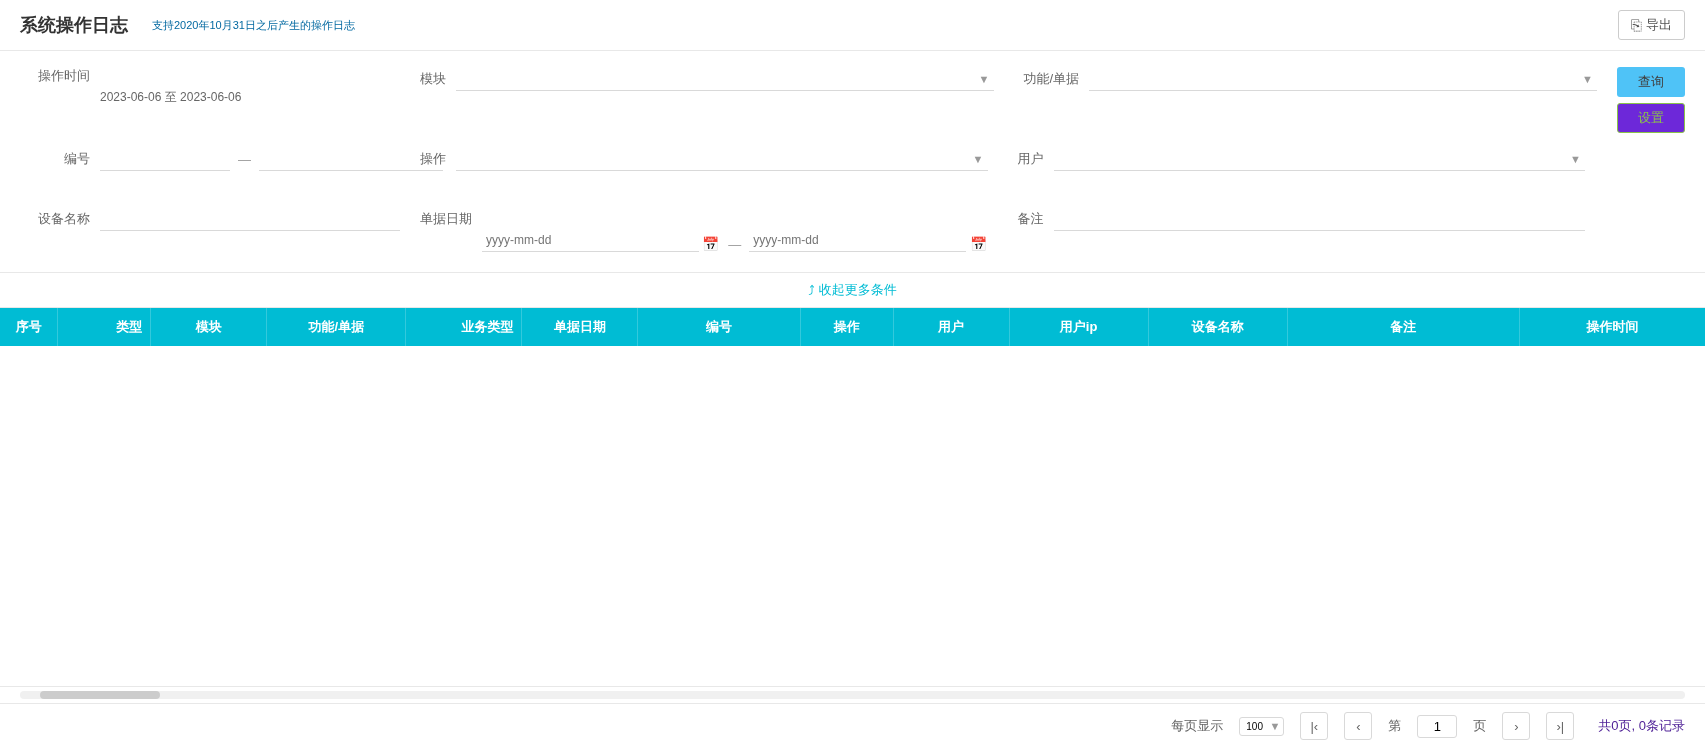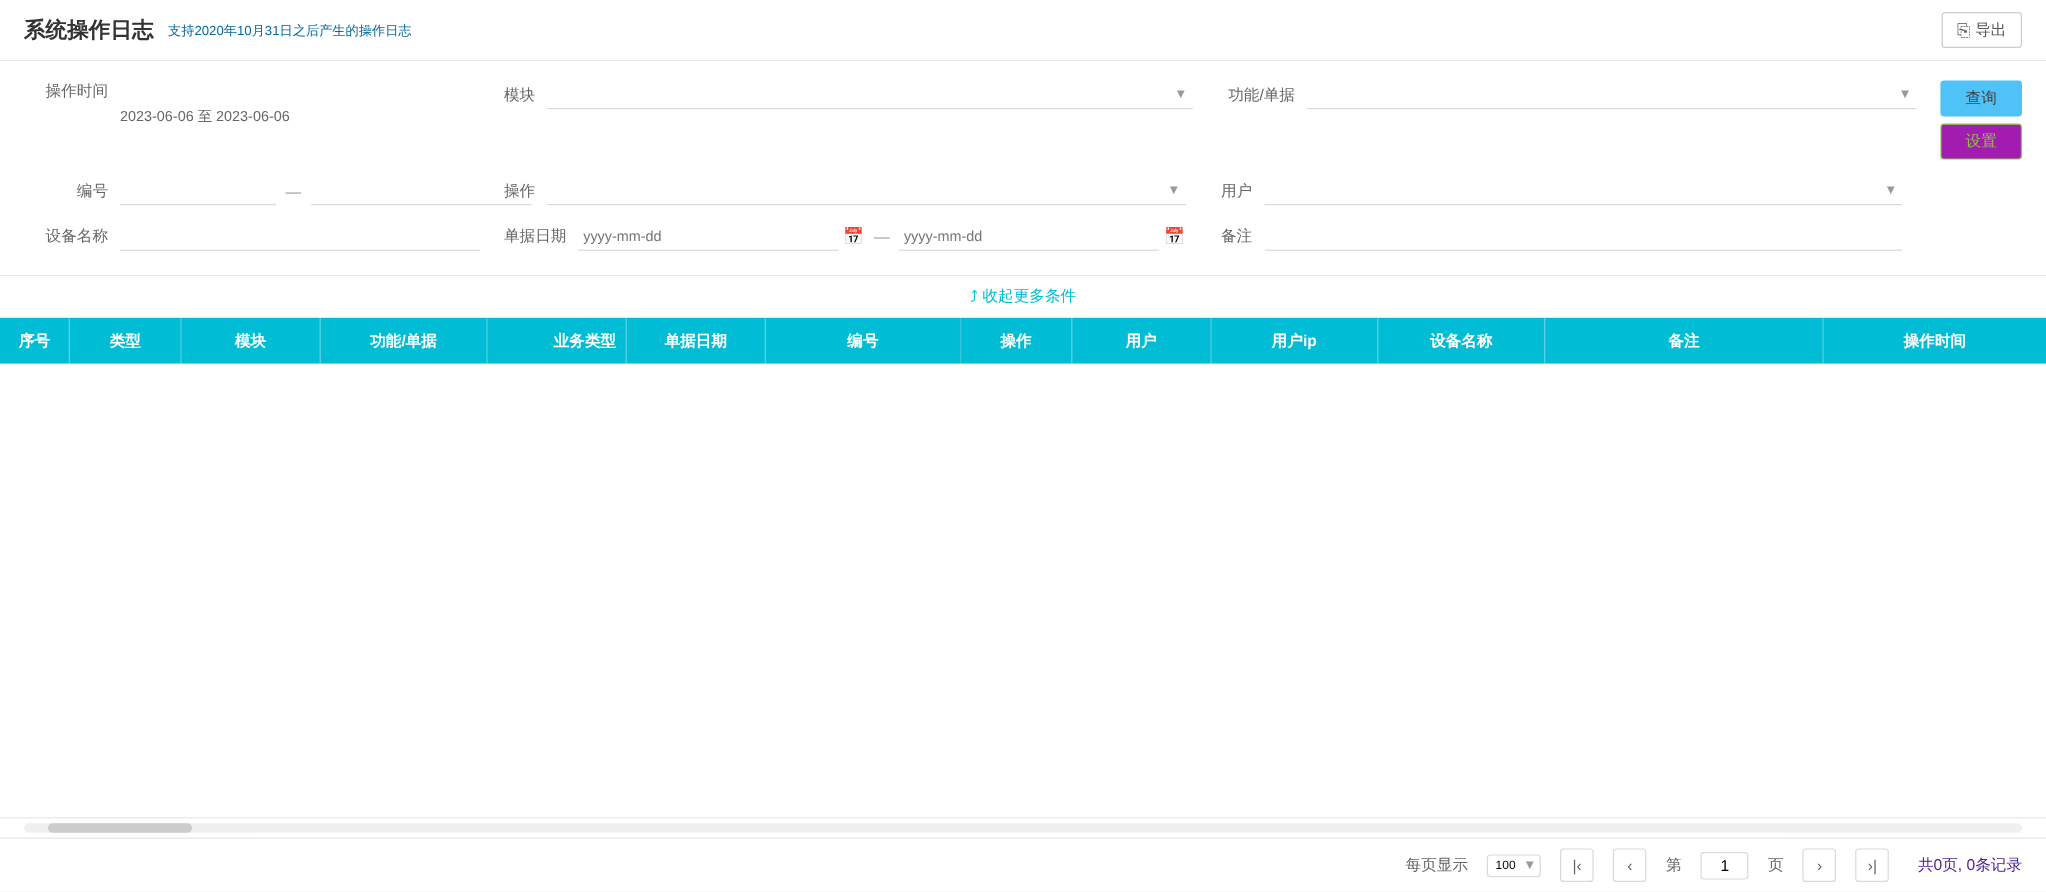--- a/index.html
+++ b/index.html
@@ -2,21 +2,21 @@
 <html><head>
   <meta charset="utf-8">
   <style>
     * { box-sizing: border-box; margin: 0; padding: 0; }
     body { font-family: "Microsoft YaHei", "PingFang SC", sans-serif; font-size: 13px; background: #f0f2f5; color: #333; }
 
     .page-header {
       display: flex; align-items: center; justify-content: space-between;
       padding: 10px 20px; background: #fff; border-bottom: 1px solid #e8e8e8;
     }
-    .page-title { font-size: 18px; font-weight: bold; color: #333; }
+    .page-title { font-size: 18px; font-weight: bold; color: #333; margin-right: 12px; }
     .page-subtitle { font-size: 11px; color: #0369a1; }
     .export-btn {
       display: flex; align-items: center; gap: 4px;
       border: 1px solid #ccc; background: #fff; padding: 5px 12px;
       border-radius: 3px; cursor: pointer; font-size: 13px; color: #555;
     }
 
     .filter-area {
       background: #fff; padding: 16px 20px; border-bottom: 1px solid #e8e8e8;
     }
@@ -61,21 +61,21 @@
     .dash { margin: 0 8px; color: #999; }
 
     .filter-actions {
       display: flex; flex-direction: column; gap: 6px; margin-left: 20px;
     }
     .query-btn {
       background: #4fc3f7; color: #404040; border: none; padding: 6px 20px;
       border-radius: 3px; cursor: pointer; font-size: 13px; min-width: 60px;
     }
     .settings-btn {
-      background: #a21caf; color: #8bc34a; border: 1px solid #8bc34a;
+      background: #6d28d9; color: #8bc34a; border: 1px solid #8bc34a;
       padding: 5px 20px; border-radius: 3px; cursor: pointer; font-size: 13px;
     }
 
     .collapse-bar {
       display: flex; justify-content: center; align-items: center;
       padding: 8px; background: #fff; border-bottom: 1px solid #e8e8e8;
       cursor: pointer;
     }
     .collapse-bar span { color: #00bcd4; font-size: 13px; }
 
@@ -230,21 +230,21 @@
     </div>
 
     <div class="row3">
       <div style="display:flex; align-items:center; width:380px; flex-shrink:0;">
         <span class="filter-label">设备名称</span>
         <input type="text" class="text-input" style="flex: 1 1 0%;">
       </div>
 
       <div style="display:flex; align-items:center; flex:1; margin-left:20px;">
         <span class="filter-col-label">单据日期</span>
-        <div style="display:flex; align-items:center; flex:1;">
+        <div style="display:flex; align-items:flex-end; flex:1;margin-top:44px;">
           <input type="text" class="date-input" placeholder="yyyy-mm-dd" style="flex: 1 1 0%; border-bottom: 1px solid rgb(217, 217, 217); padding: 4px; font-size: 12px; outline: none; background: transparent; color: rgb(187, 187, 187); border-top: none; border-left: none; border-right: none;">
           <span class="calendar-icon">📅</span>
           <span class="dash">—</span>
           <input type="text" class="date-input" placeholder="yyyy-mm-dd" style="flex: 1 1 0%; border-bottom: 1px solid rgb(217, 217, 217); padding: 4px; font-size: 12px; outline: none; background: transparent; color: rgb(187, 187, 187); border-top: none; border-left: none; border-right: none;">
           <span class="calendar-icon">📅</span>
         </div>
       </div>
 
       <div style="display:flex; align-items:center; flex:1; margin-left:30px;">
         <span class="filter-col-label">备注</span>
@@ -257,21 +257,21 @@
   <div class="collapse-bar">
     <span style="margin-right:4px;">⤴</span>
     <span>收起更多条件</span>
   </div>
 
   <div class="table-container">
     <table>
       <thead>
         <tr>
           <th style="width:50px;">序号</th>
-          <th style="width:80px;">类型</th>
+          <th style="width:80px;text-align:right;">类型</th>
           <th style="width:100px;">模块</th>
           <th style="width:120px;">功能/单据</th>
           <th style="width:100px;text-align:right;">业务类型</th>
           <th style="width:100px;">单据日期</th>
           <th style="width:140px;">编号</th>
           <th style="width:80px;">操作</th>
           <th style="width:100px;">用户</th>
           <th style="width:120px;">用户ip</th>
           <th style="width:120px;">设备名称</th>
           <th style="width:200px;">备注</th>

